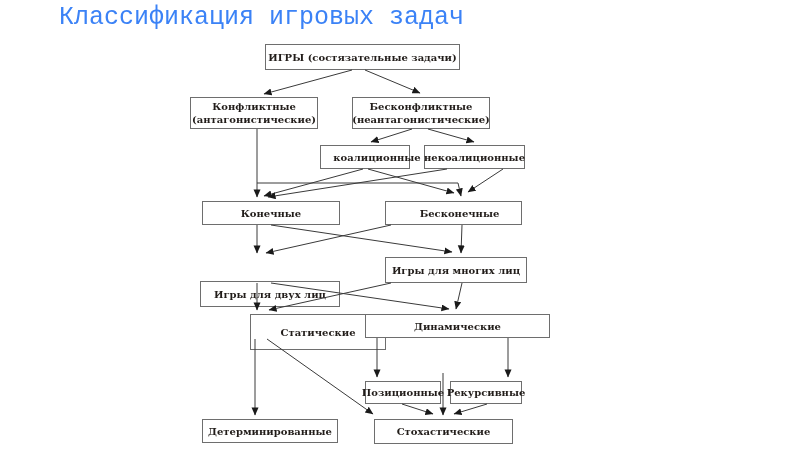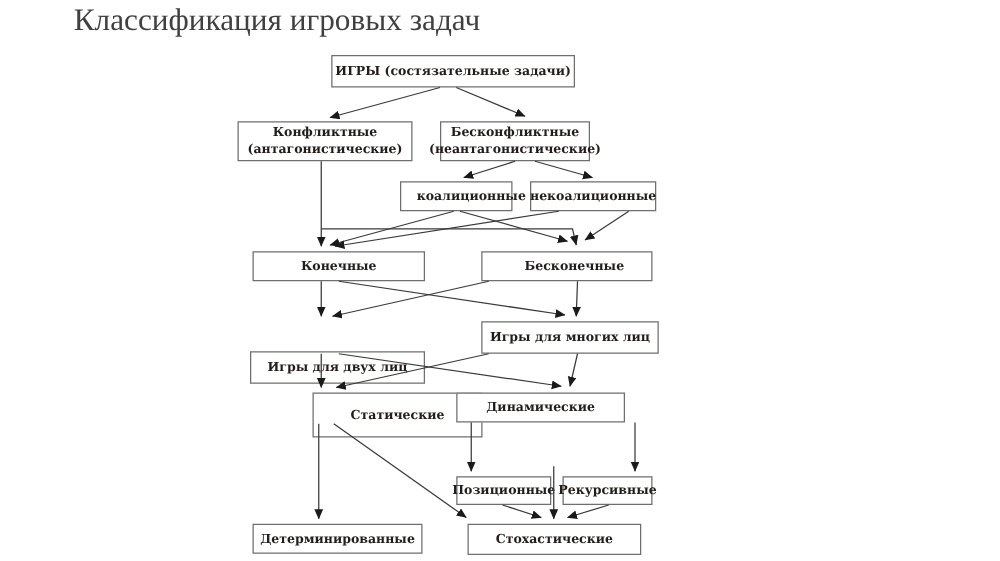--- a/index.html
+++ b/index.html
@@ -2,22 +2,22 @@
 <html><head>
 <meta charset="utf-8">
 <style>
   html,body{margin:0;padding:0;background:#fff;}
   .stage{
     position:relative;width:800px;height:449px;background:#ffffff;
     overflow:hidden;font-family:"DejaVu Serif", serif;
   }
   .slide-title{
     position:absolute;left:59px;top:3px;
-    font-family:Liberation Serif, serif;
-    font-size:25px;font-weight:400;color:#404040;letter-spacing:0px;
+    font-family:Liberation Mono, monospace;
+    font-size:25px;font-weight:400;color:#3b82f6;letter-spacing:0px;
     white-space:nowrap;
   }
   .node{
     position:absolute;box-sizing:border-box;
     border:1px solid #6e6e6e;background:#ffffff;
     display:flex;align-items:center;justify-content:center;
     text-align:center;padding:1px 2px;
     font-size:10px;font-weight:bold;color:#221d1a;line-height:1.3;
   }
   .edges{position:absolute;left:0;top:0;width:800px;height:449px;pointer-events:none;}
@@ -27,25 +27,25 @@
 <body>
 
 <div class="stage">
 
   <div class="slide-title">Классификация игровых задач</div>
 
   <div class="node" style="left:265px;top:44px;width:195px;height:26px;">
     <span>ИГРЫ (состязательные задачи)</span>
   </div>
 
-  <div class="node" style="left:190px;top:97px;width:140px;height:32px;">
+  <div class="node" style="left:190px;top:97px;width:128px;height:32px;">
     <span>Конфликтные (антагонистические)</span>
   </div>
 
-  <div class="node" style="left:352px;top:97px;width:120px;height:32px;">
+  <div class="node" style="left:352px;top:97px;width:138px;height:32px;">
     <span>Бесконфликтные (неантагонистические)</span>
   </div>
 
   <div class="node" style="left:320px;top:145px;width:90px;height:24px;padding-left:26px;">
     <span>коалиционные</span>
   </div>
 
   <div class="node" style="left:424px;top:145px;width:101px;height:24px;">
     <span>некоалиционные</span>
   </div>
@@ -63,21 +63,21 @@
   </div>
 
   <div class="node" style="left:385px;top:257px;width:142px;height:26px;">
     <span>Игры для многих лиц</span>
   </div>
 
   <div class="node" style="left:202px;top:314px;width:136px;height:36px;margin-left:48px;">
     <span>Статические</span>
   </div>
 
-  <div class="node" style="left:365px;top:314px;width:135px;height:24px;">
+  <div class="node" style="left:365px;top:314px;width:185px;height:24px;">
     <span>Динамические</span>
   </div>
 
 
   <div class="node" style="left:365px;top:381px;width:76px;height:23px;">
     <span>Позиционные</span>
   </div>
 
   <div class="node" style="left:450px;top:381px;width:72px;height:23px;">
     <span>Рекурсивные</span>

